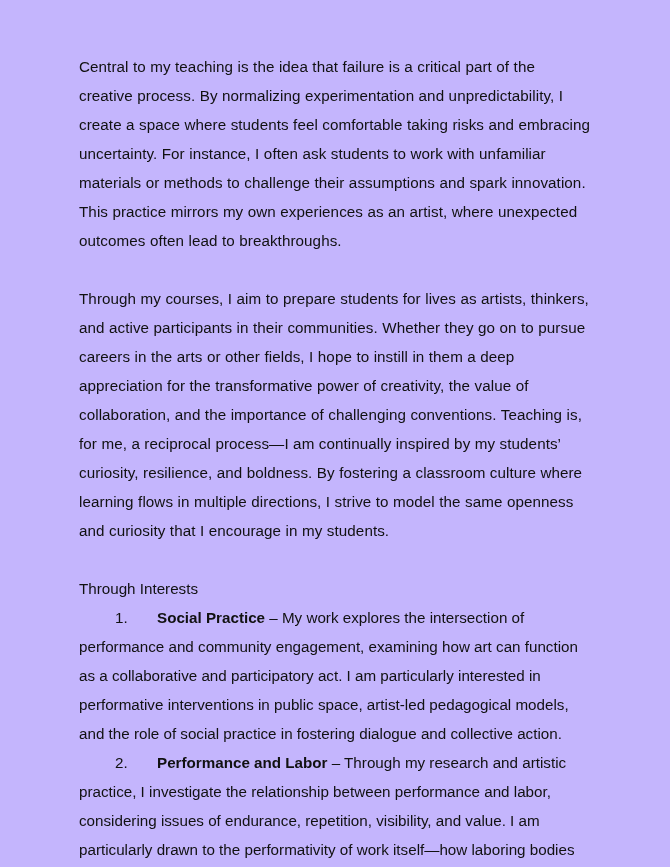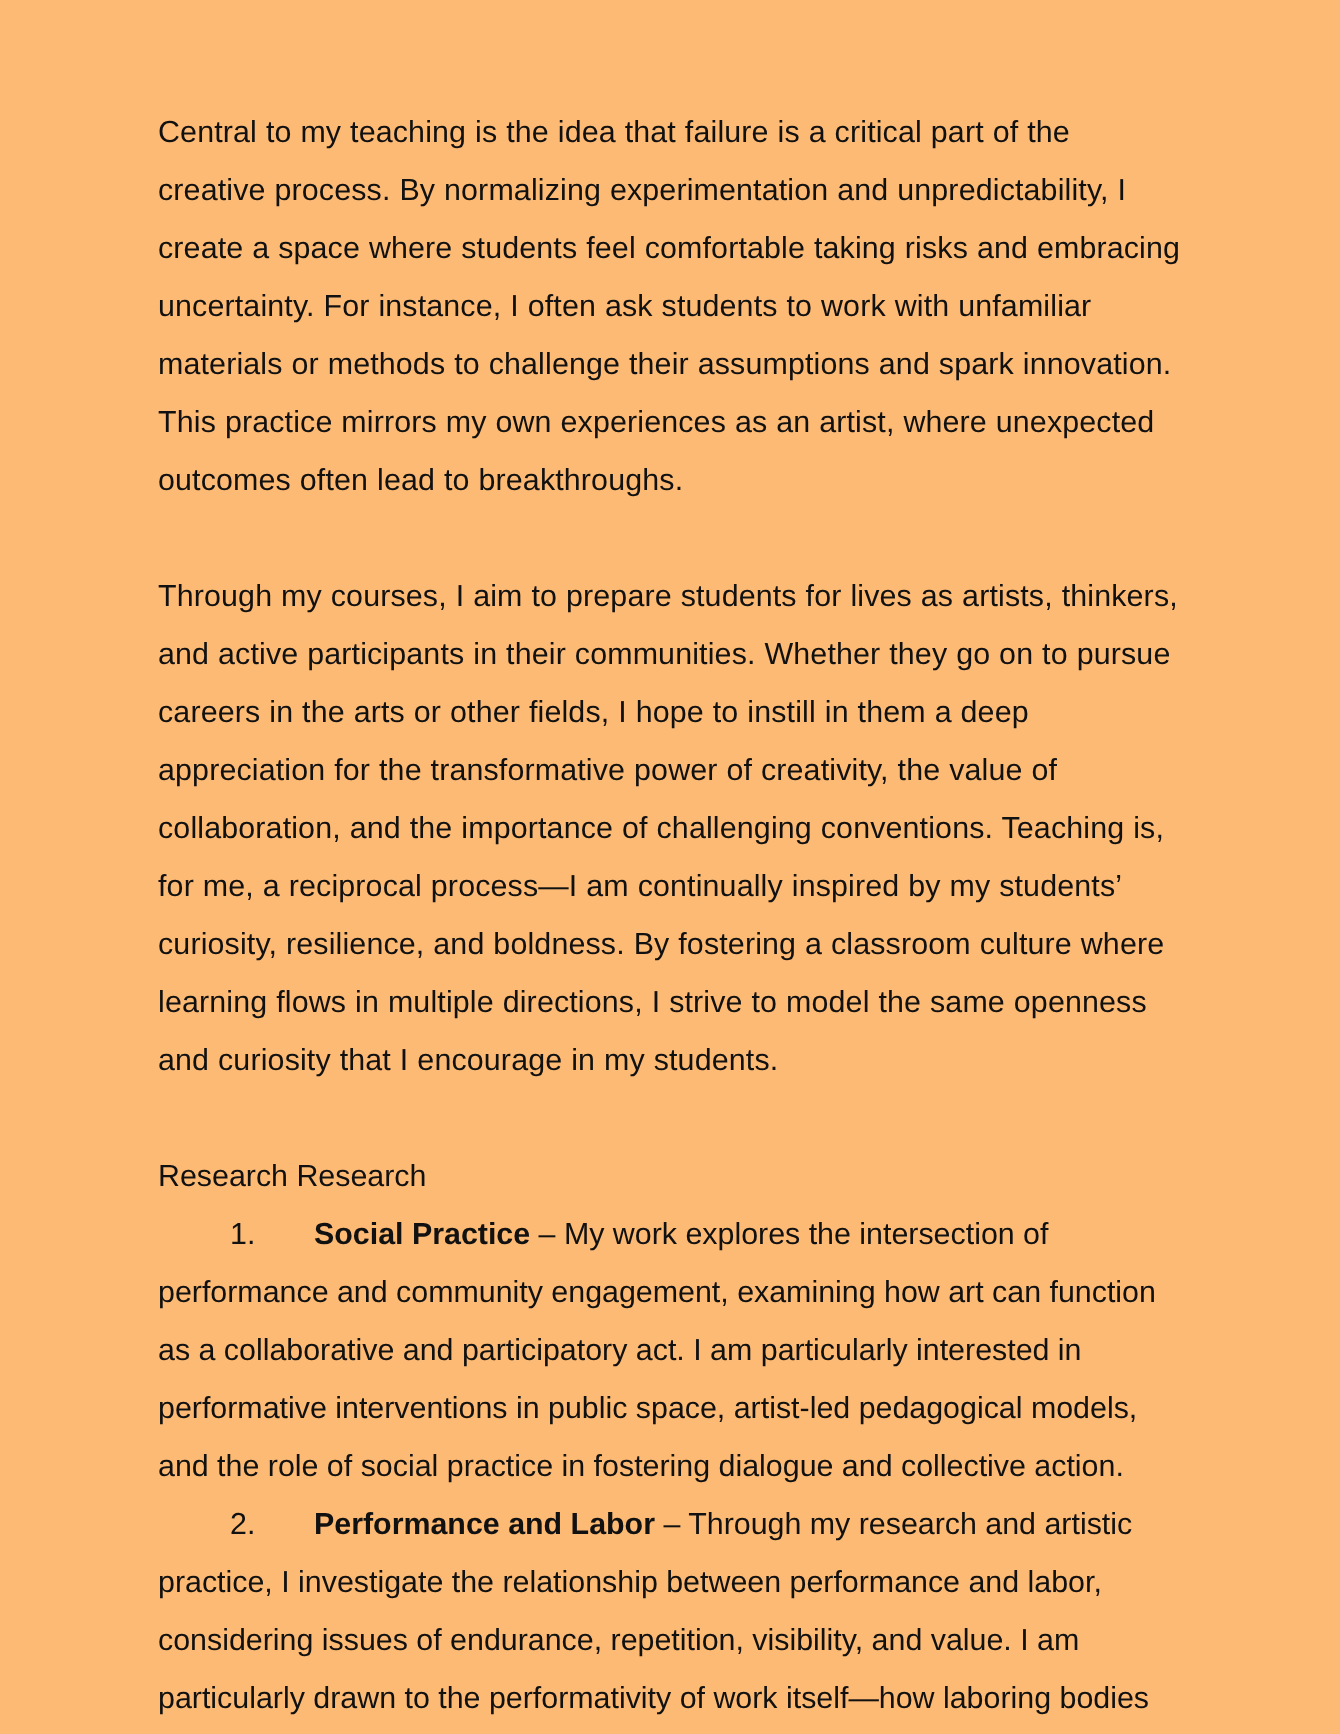--- a/index.html
+++ b/index.html
@@ -14,21 +14,21 @@
     overflow: hidden;
     font-family: "Liberation Sans", sans-serif;
     color: #111111;
     -webkit-font-smoothing: antialiased;
   }
 
   .page {
     position: relative;
     width: 670px;
     height: 867px;
-    background: #fdba74;
+    background: #c4b5fd;
     box-sizing: border-box;
     padding: 52px 80px 0 79px;
   }
 
   .doc-body {
     width: 512px;
   }
 
   
   .para {
@@ -72,21 +72,21 @@
 </head>
 <body>
 
 <div class="page">
   <div class="doc-body">
 
     <p class="para">Central to my teaching is the idea that failure is a critical part of the creative process. By normalizing experimentation and unpredictability, I create a space where students feel comfortable taking risks and embracing uncertainty. For instance, I often ask students to work with unfamiliar materials or methods to challenge their assumptions and spark innovation. This practice mirrors my own experiences as an artist, where unexpected outcomes often lead to breakthroughs.</p>
 
     <p class="para">Through my courses, I aim to prepare students for lives as artists, thinkers, and active participants in their communities. Whether they go on to pursue careers in the arts or other fields, I hope to instill in them a deep appreciation for the transformative power of creativity, the value of collaboration, and the importance of challenging conventions. Teaching is, for me, a reciprocal process—I am continually inspired by my students’ curiosity, resilience, and boldness. By fostering a classroom culture where learning flows in multiple directions, I strive to model the same openness and curiosity that I encourage in my students.</p>
 
-    <p class="section-heading">Research Research</p>
+    <p class="section-heading">Through Interests</p>
 
     <p class="list-item">
       <span class="item-number">1.</span><span class="item-title">Social Practice</span><span> – My work explores the intersection of performance and community engagement, examining how art can function as a collaborative and participatory act. I am particularly interested in performative interventions in public space, artist-led pedagogical models, and the role of social practice in fostering dialogue and collective action.</span>
     </p>
 
     <p class="list-item">
       <span class="item-number">2.</span><span class="item-title">Performance and Labor</span><span> – Through my research and artistic practice, I investigate the relationship between performance and labor, considering issues of endurance, repetition, visibility, and value. I am particularly drawn to the performativity of work itself—how laboring bodies function in artistic contexts and how performance can critique or reimagine systems of labor.</span>
     </p>
 
   </div>

